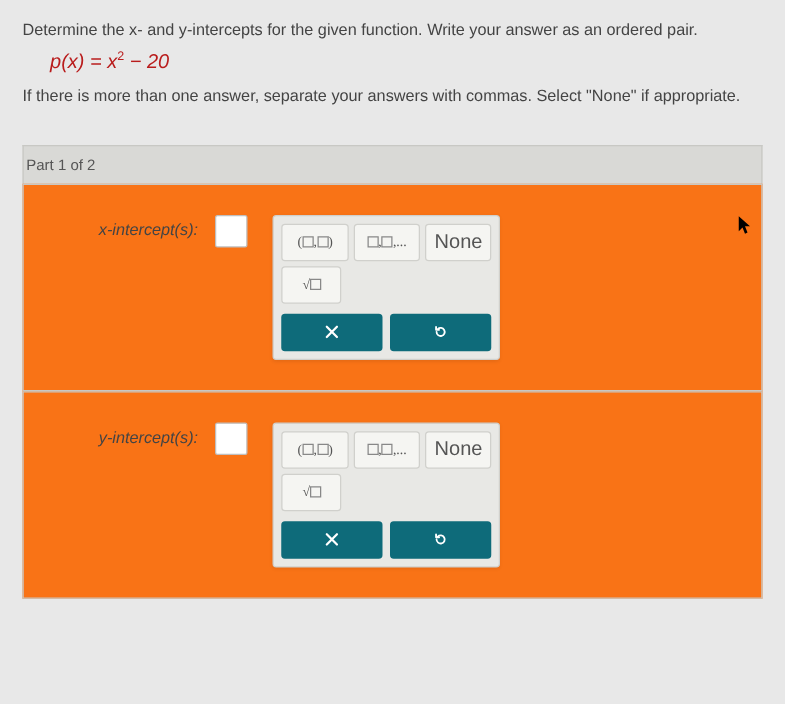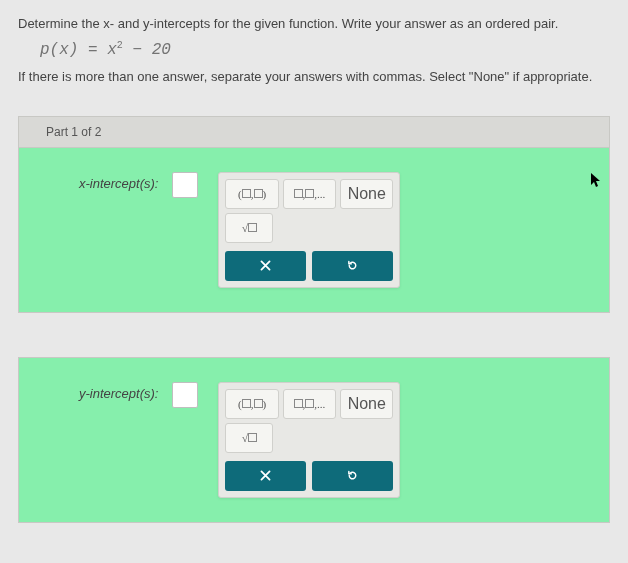--- a/index.html
+++ b/index.html
@@ -14,43 +14,43 @@
   .page {
     padding: 14px 18px 0 18px;
   }
   .prompt {
     font-size: 13px;
     color: #444;
     line-height: 1.5;
     margin-bottom: 0;
   }
   .equation {
-    font-family: Liberation Mono, monospace;
+    font-family: Liberation Sans, sans-serif;
     font-size: 16px;
     font-style: italic;
     margin: 6px 0 10px 22px;
-    color: #737373;
+    color: #b91c1c;
   }
   .equation sup { font-size: 10px; font-style: normal; vertical-align: super; }
   .hint {
     font-size: 13px;
     color: #444;
     margin-bottom: 32px;
   }
   .part-header {
     background: #d9d9d6;
     border: 1px solid #c8c8c4;
     border-bottom: none;
-    padding: 8px 27px;
+    padding: 8px 2px;
     font-size: 12px;
     color: #555;
     margin-top: 6px;
   }
   .part-body {
-    background: #86efac;
+    background: #f97316;
     border: 1px solid #c8c8c4;
     padding: 24px 0 24px 60px;
     display: flex;
     align-items: flex-start;
     gap: 10px;
     position: relative;
     min-height: 150px;
   }
   .label {
     font-size: 13px;
@@ -159,21 +159,21 @@
             </svg>
         </div>
       </div>
     </div>
 
     <svg class="cursor" viewBox="0 0 12 18">
       <path d="M1 1 L1 13 L4 10 L6 15 L8 14 L6 9 L10 9 Z" fill="#000"></path>
     </svg>
   </div>
 
-  <div class="part-body" style="min-height:140px;margin-top:44px;">
+  <div class="part-body" style="min-height:140px;">
     <span class="label">y-intercept(s):</span>
     <div class="ans-box"></div>
 
     <div class="palette">
       <div class="pal-row">
         <div class="pal-btn">(<span class="sqbox"></span>,<span class="sqbox"></span>)</div>
         <div class="pal-btn"><span class="sqbox"></span>,<span class="sqbox"></span>,...</div>
         <div class="pal-btn none">None</div>
       </div>
       <div class="pal-row">

